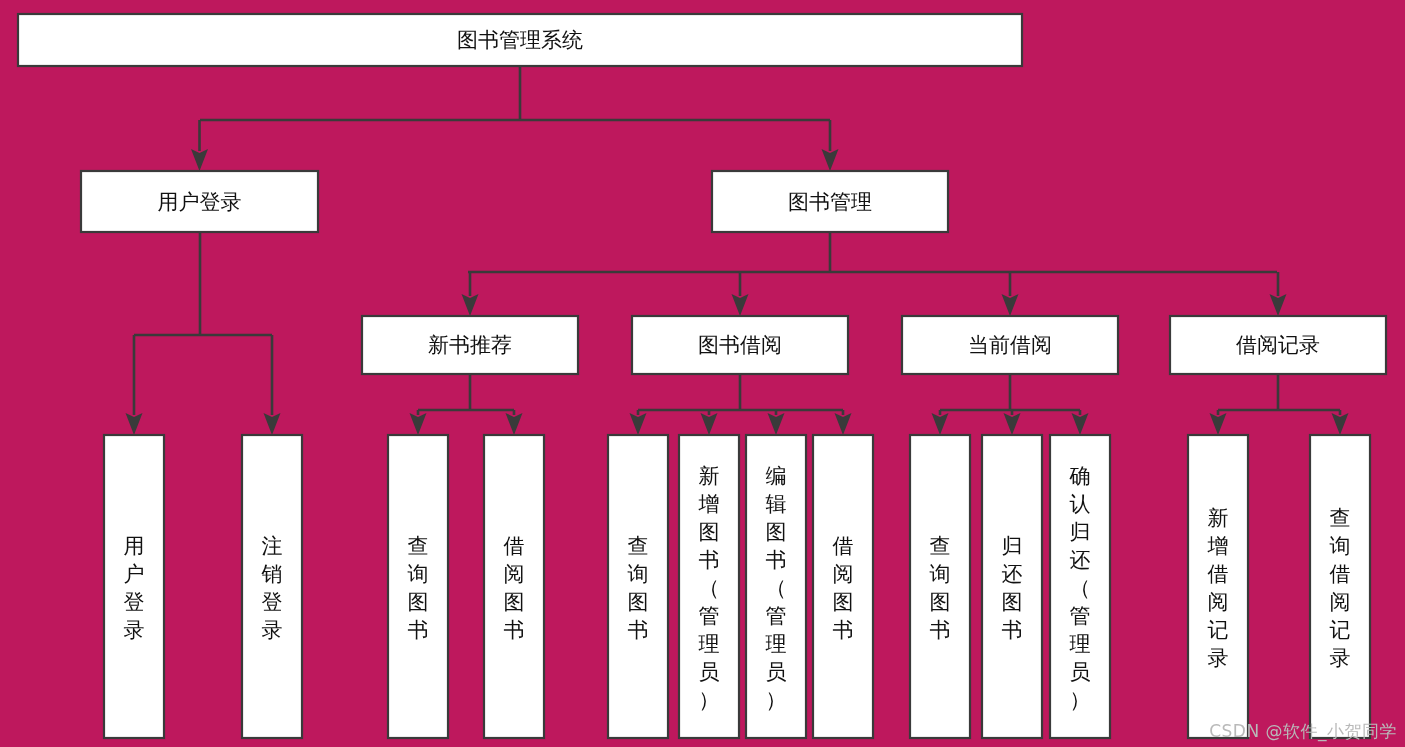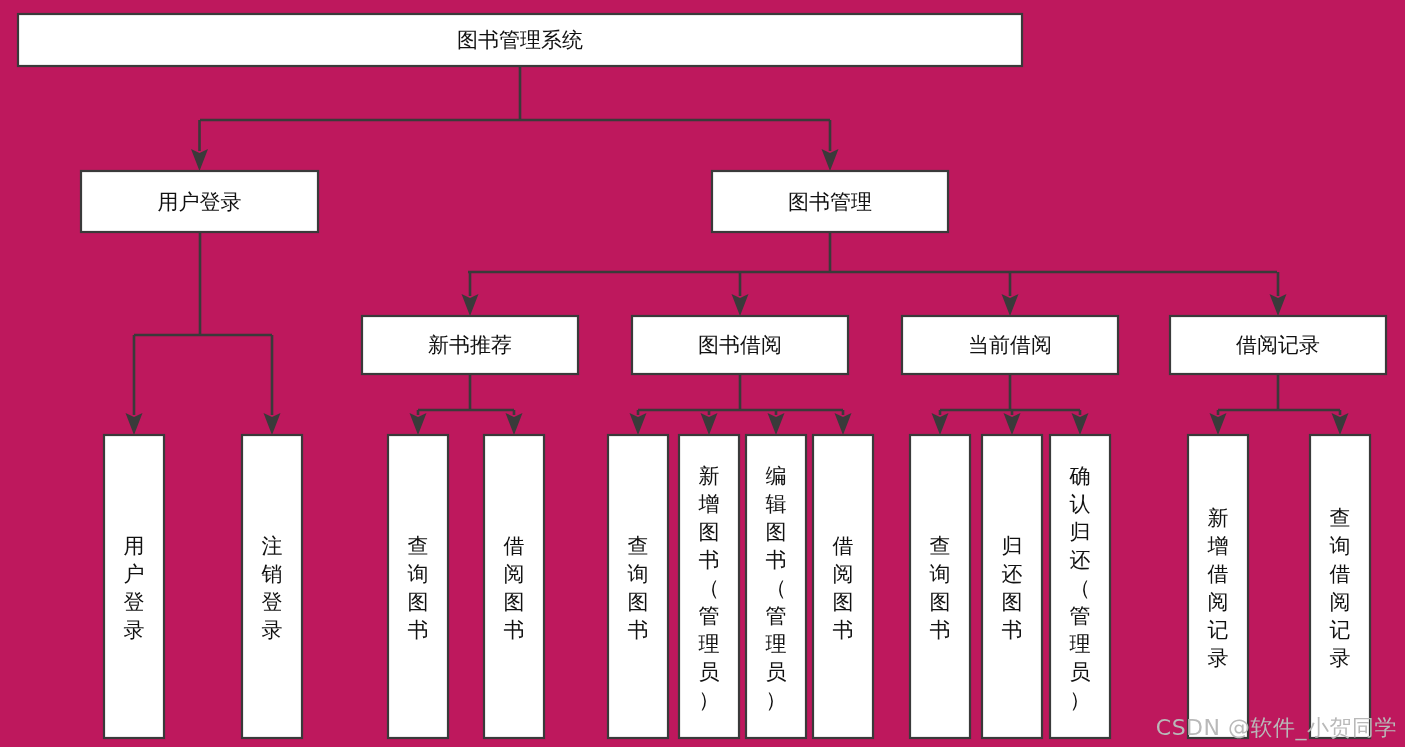--- a/index.html
+++ b/index.html
@@ -50,21 +50,21 @@
     font-family: "DejaVu Sans", "Liberation Sans", sans-serif;
     font-size: 21px;
     fill: #111111;
     text-anchor: middle;
   }
   .watermark {
     position: absolute;
     right: 8px;
     bottom: 4px;
     font-family: "DejaVu Sans", "Liberation Sans", sans-serif;
-    font-size: 22px;
+    font-size: 17px;
     color: #b9b9b9;
     white-space: nowrap;
     letter-spacing: 0.5px;
     pointer-events: none;
   }
 </style>
 </head>
 <body>
 
 <div id="canvas">

